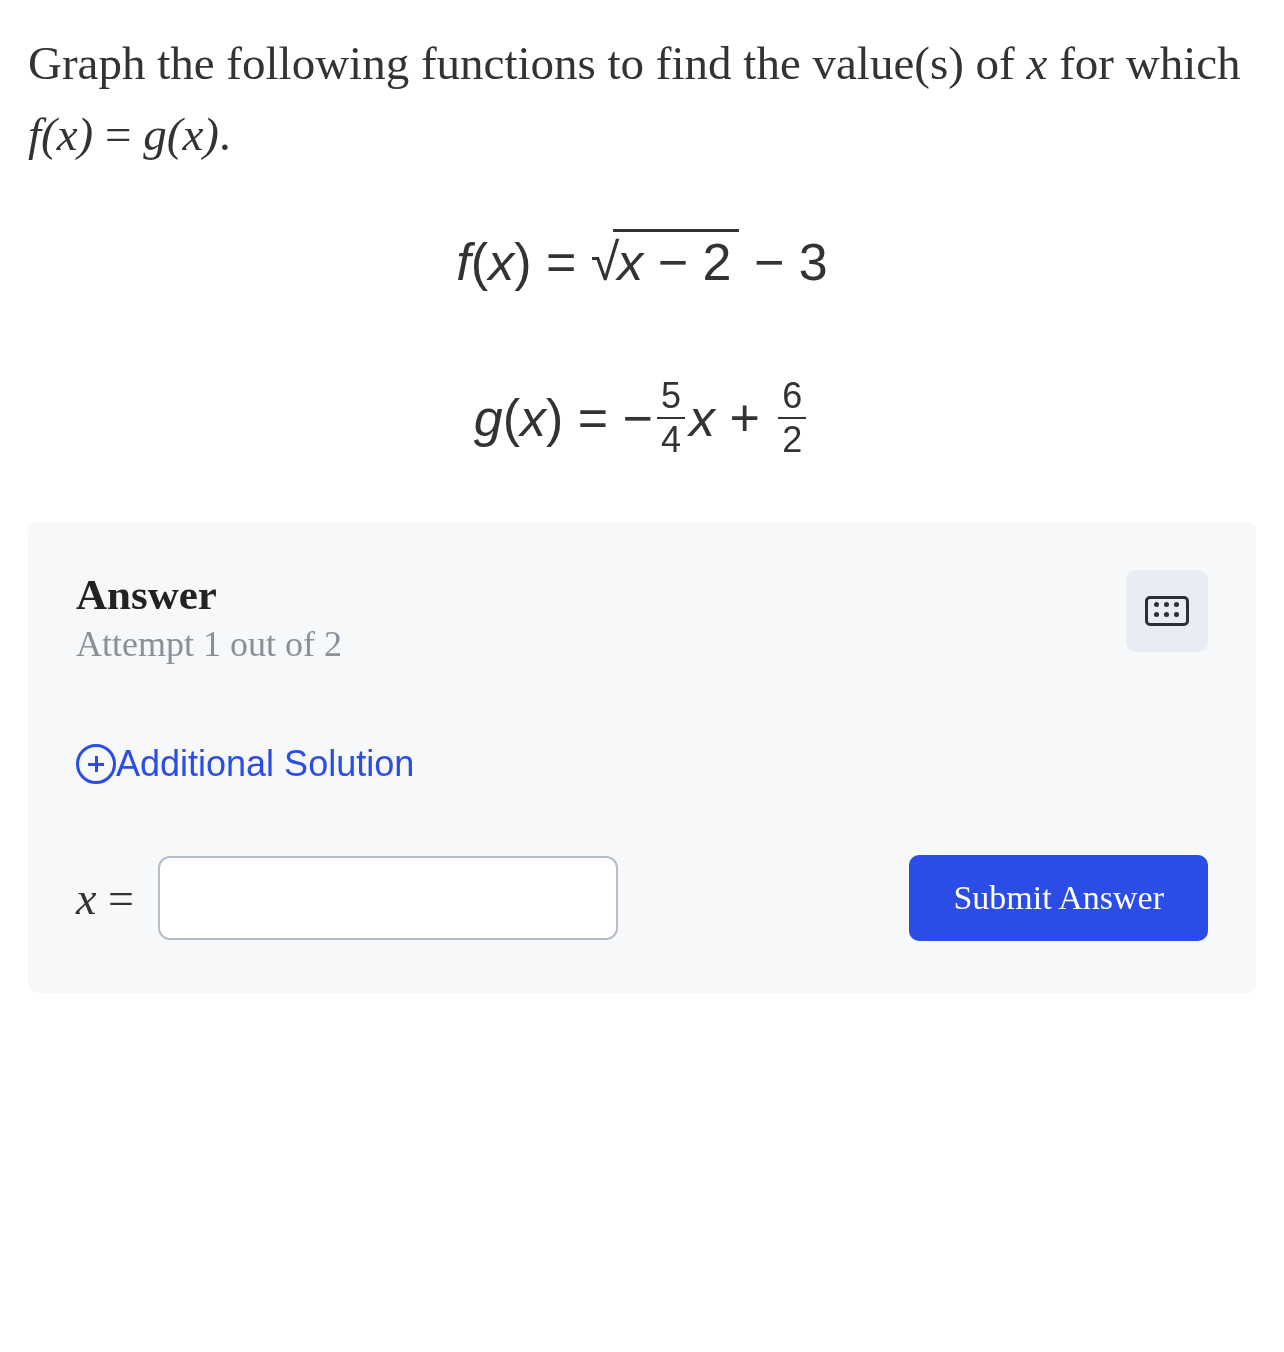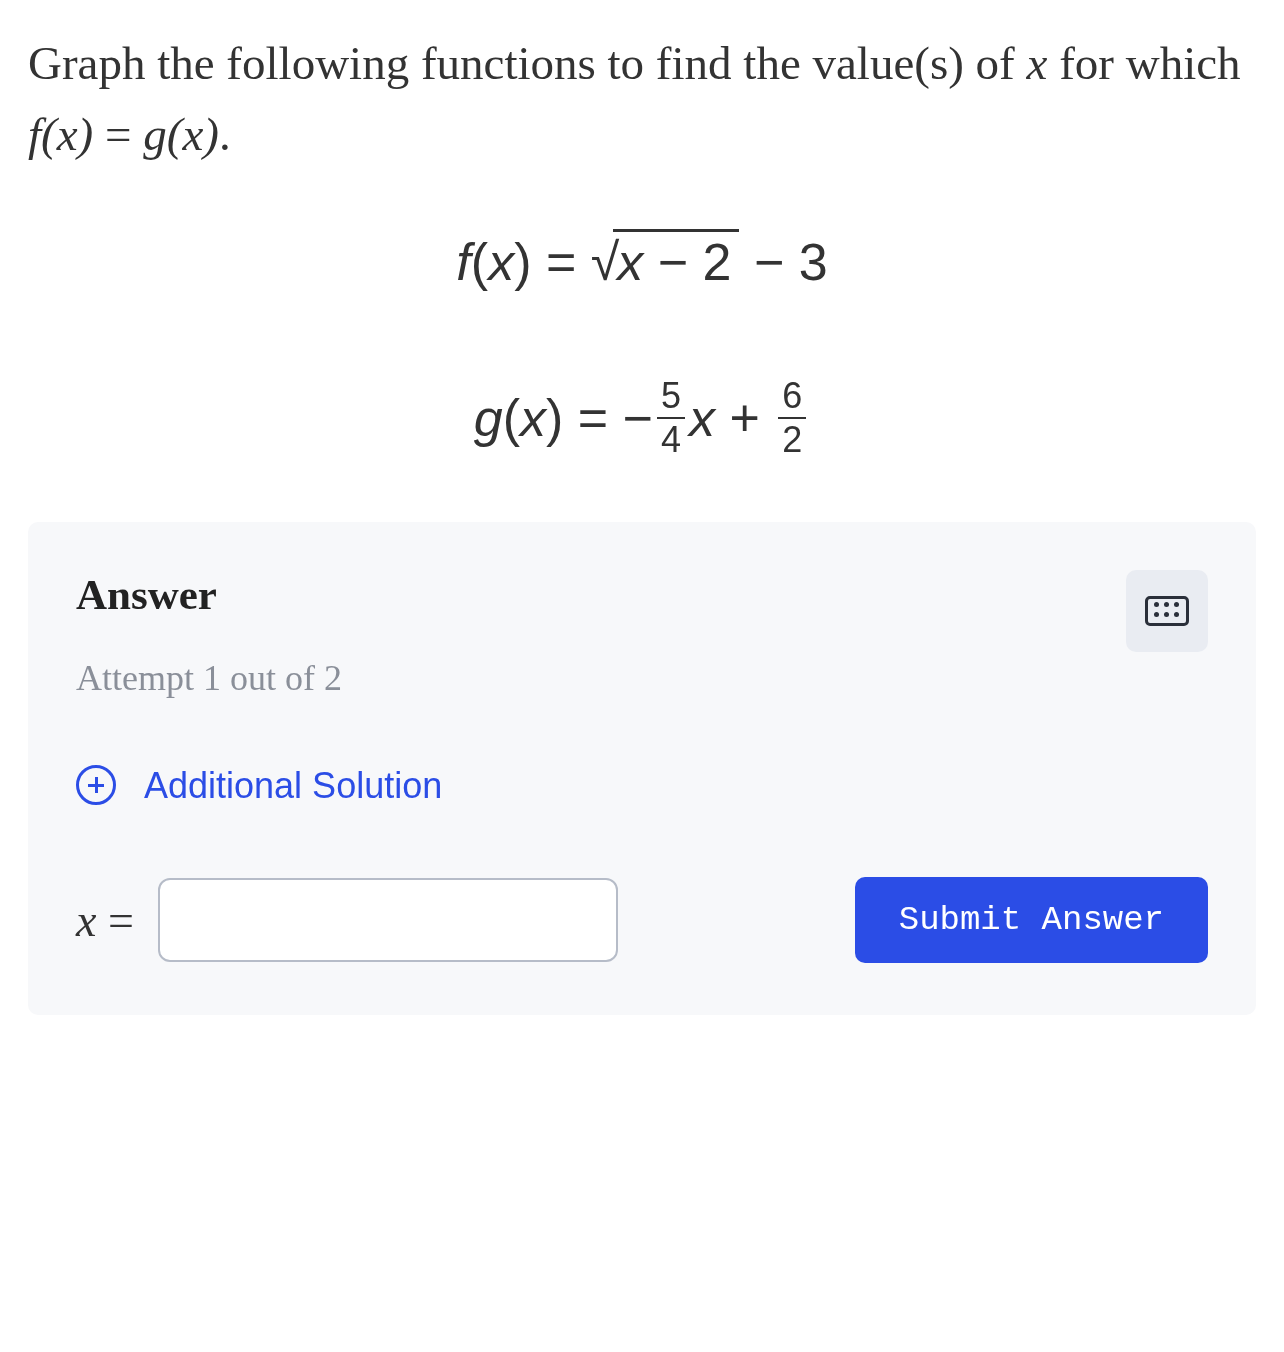--- a/index.html
+++ b/index.html
@@ -81,26 +81,26 @@
   }
   .answer-header {
     display: flex;
     justify-content: space-between;
     align-items: flex-start;
   }
   .answer-title {
     font-size: 43px;
     font-weight: bold;
     color: #222;
-    margin-bottom: 38px;
+    margin-bottom: 4px;
   }
   .attempt-text {
     font-size: 36px;
     color: #8a8f99;
-    margin-bottom: 50px;
+    margin-bottom: 78px;
   }
   .keypad-btn {
     width: 82px;
     height: 82px;
     background: #e9ecf2;
     border-radius: 10px;
     display: flex;
     align-items: center;
     justify-content: center;
     cursor: pointer;
@@ -122,27 +122,26 @@
     box-shadow: 10px 0 0 #2a2f3a, 20px 0 0 #2a2f3a,
                 0 10px 0 #2a2f3a, 10px 10px 0 #2a2f3a, 20px 10px 0 #2a2f3a;
   }
   .action-row {
     display: flex;
     gap: 48px;
     margin-bottom: 70px;
   }
   .action-link {
     display: flex;
-    align-items: flex-start;
-    gap: 28px;
+    align-items: center;
+    gap: 0;
     font-size: 36px;
     color: #2b4de6;
     font-family: -apple-system, BlinkMacSystemFont, 'Segoe UI', sans-serif;
     cursor: pointer;
-    margin-top: 16px;
   }
   .circle-icon {
     width: 40px;
     height: 40px;
     border: 3px solid #2b4de6;
     border-radius: 50%;
     display: flex;
     align-items: center;
     justify-content: center;
     font-size: 30px;
@@ -186,21 +185,21 @@
     font-size: 36px;
     padding: 0 20px;
     font-family: 'Times New Roman', serif;
     background: #fff;
   }
   .submit-btn {
     margin-left: auto;
     background: #2b4de6;
     color: #fff;
     font-size: 34px;
-    font-family: Liberation Mono, monospace;
+    font-family: Liberation Serif, serif;
     border: none;
     border-radius: 10px;
     padding: 24px 44px;
     cursor: pointer;
   }
 </style>
 </head>
 <body>
 
 <div class="page">

